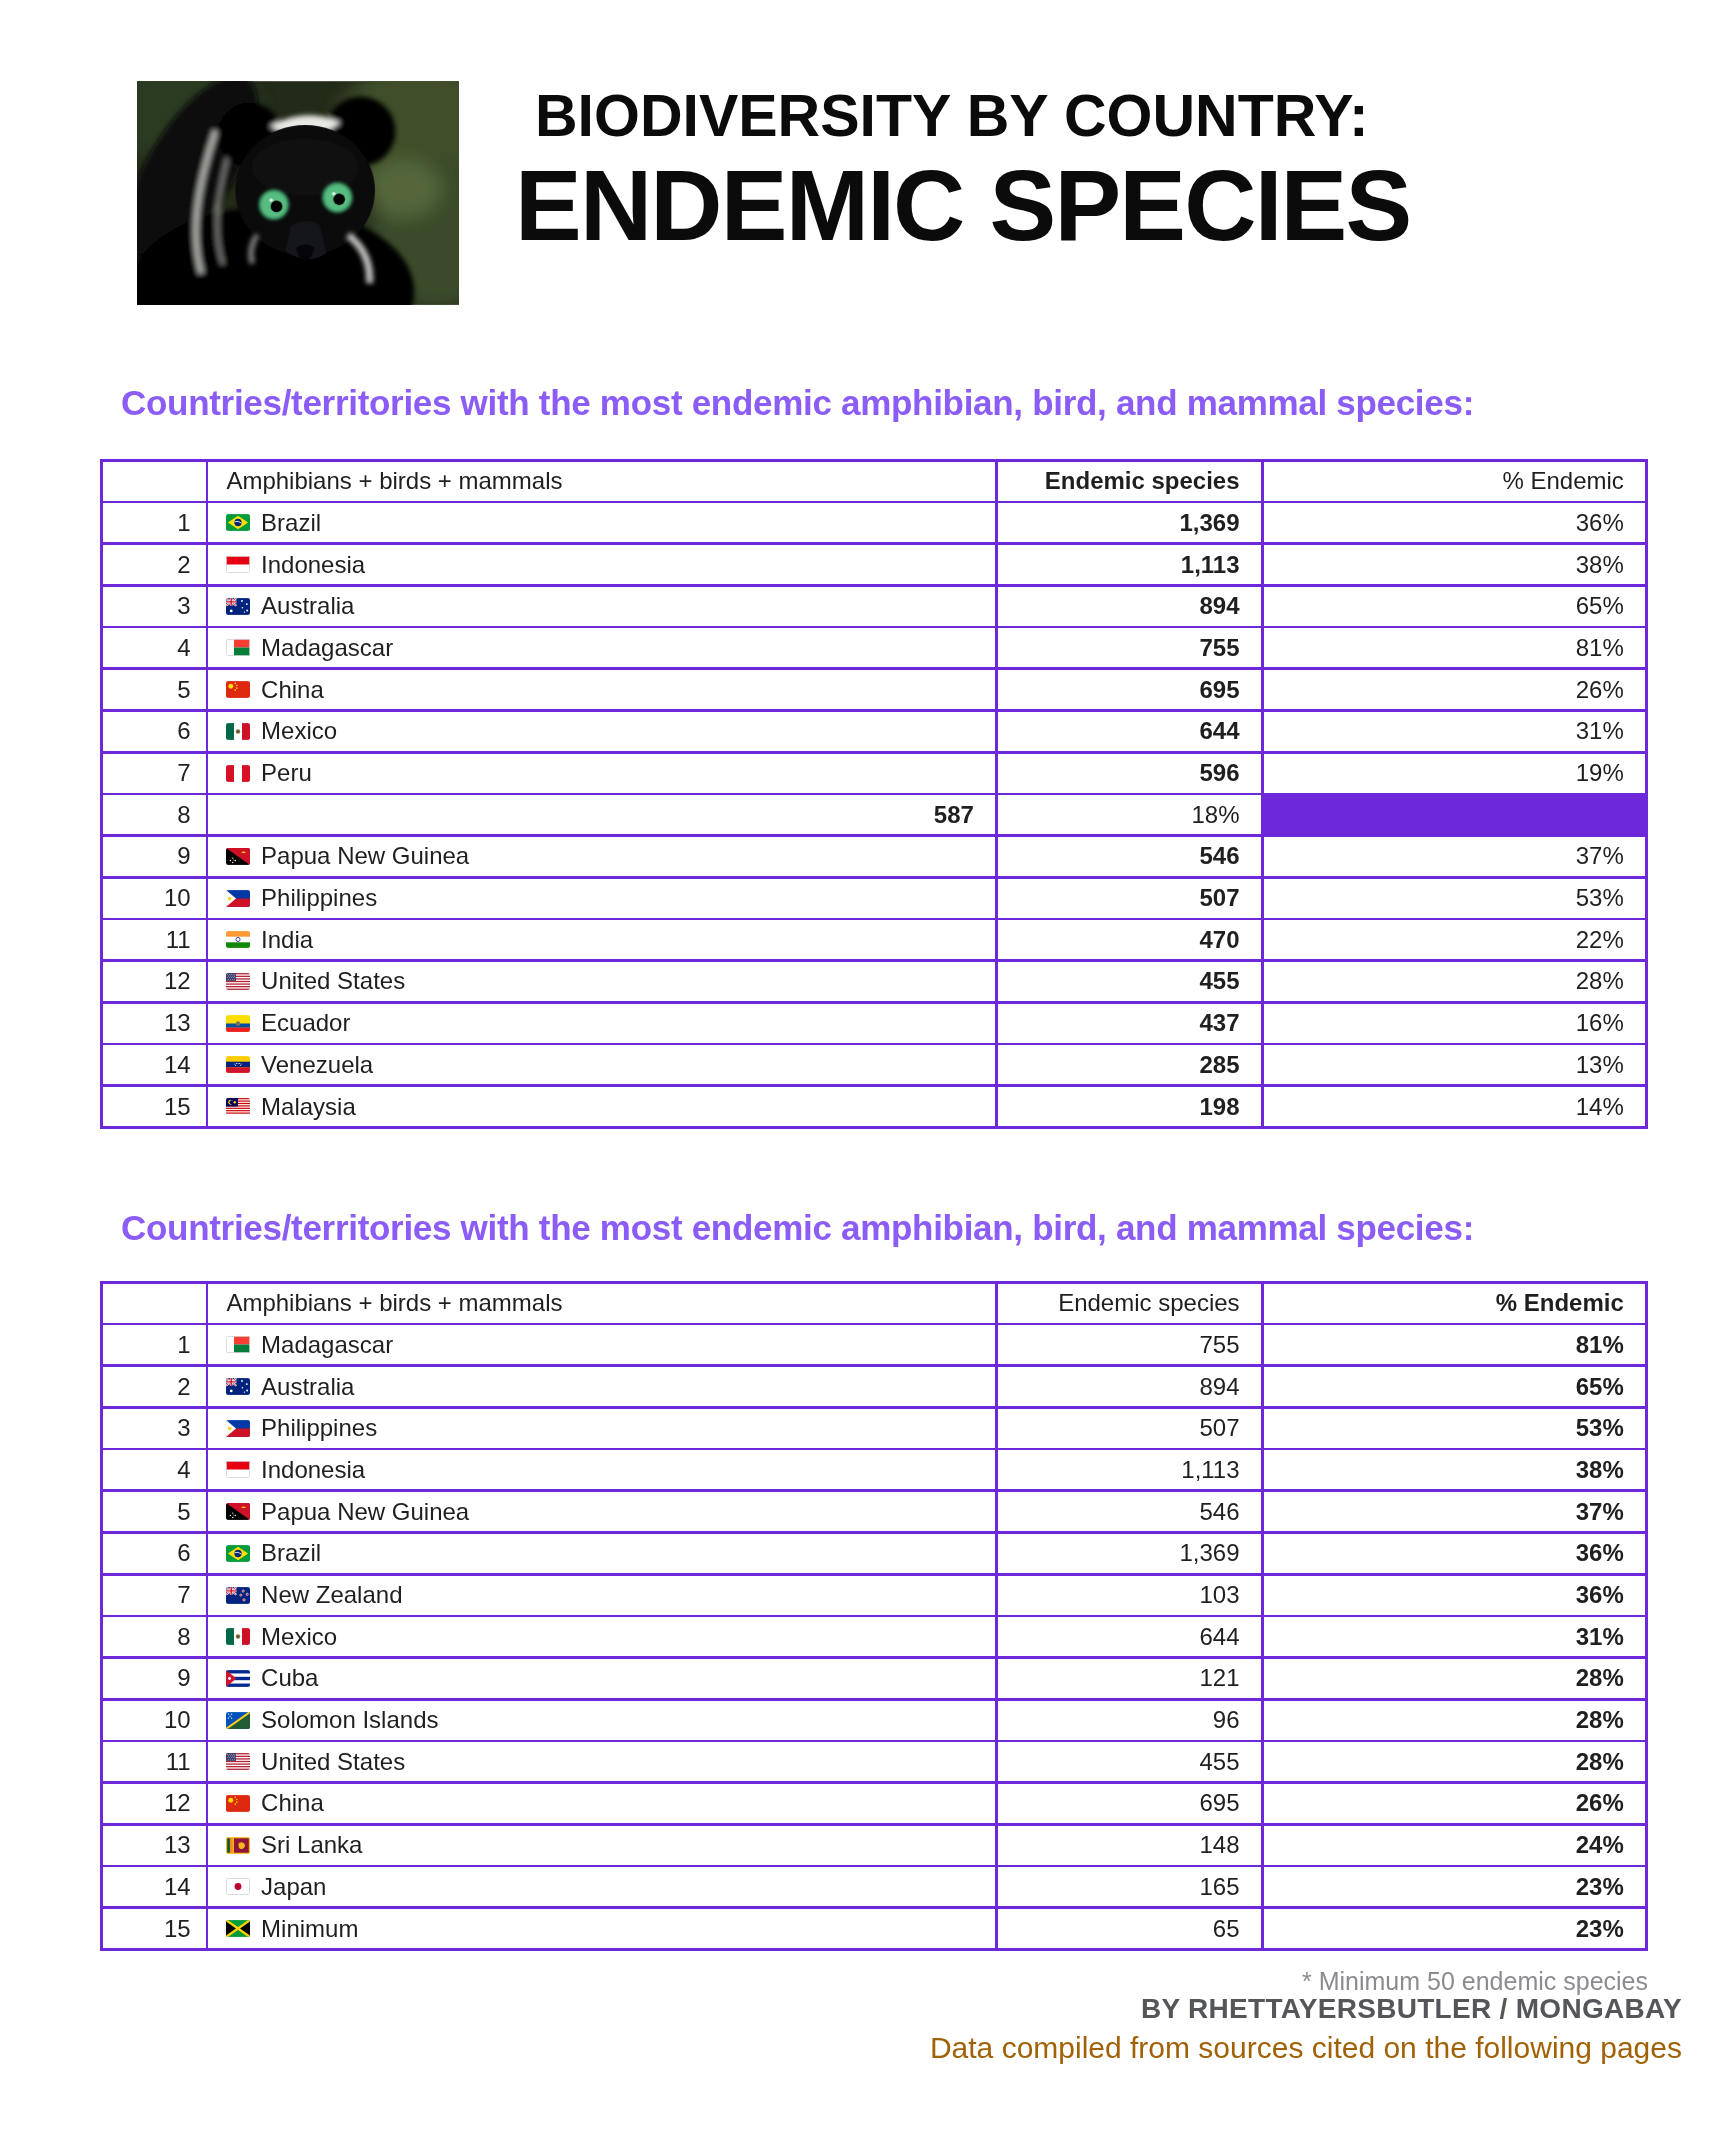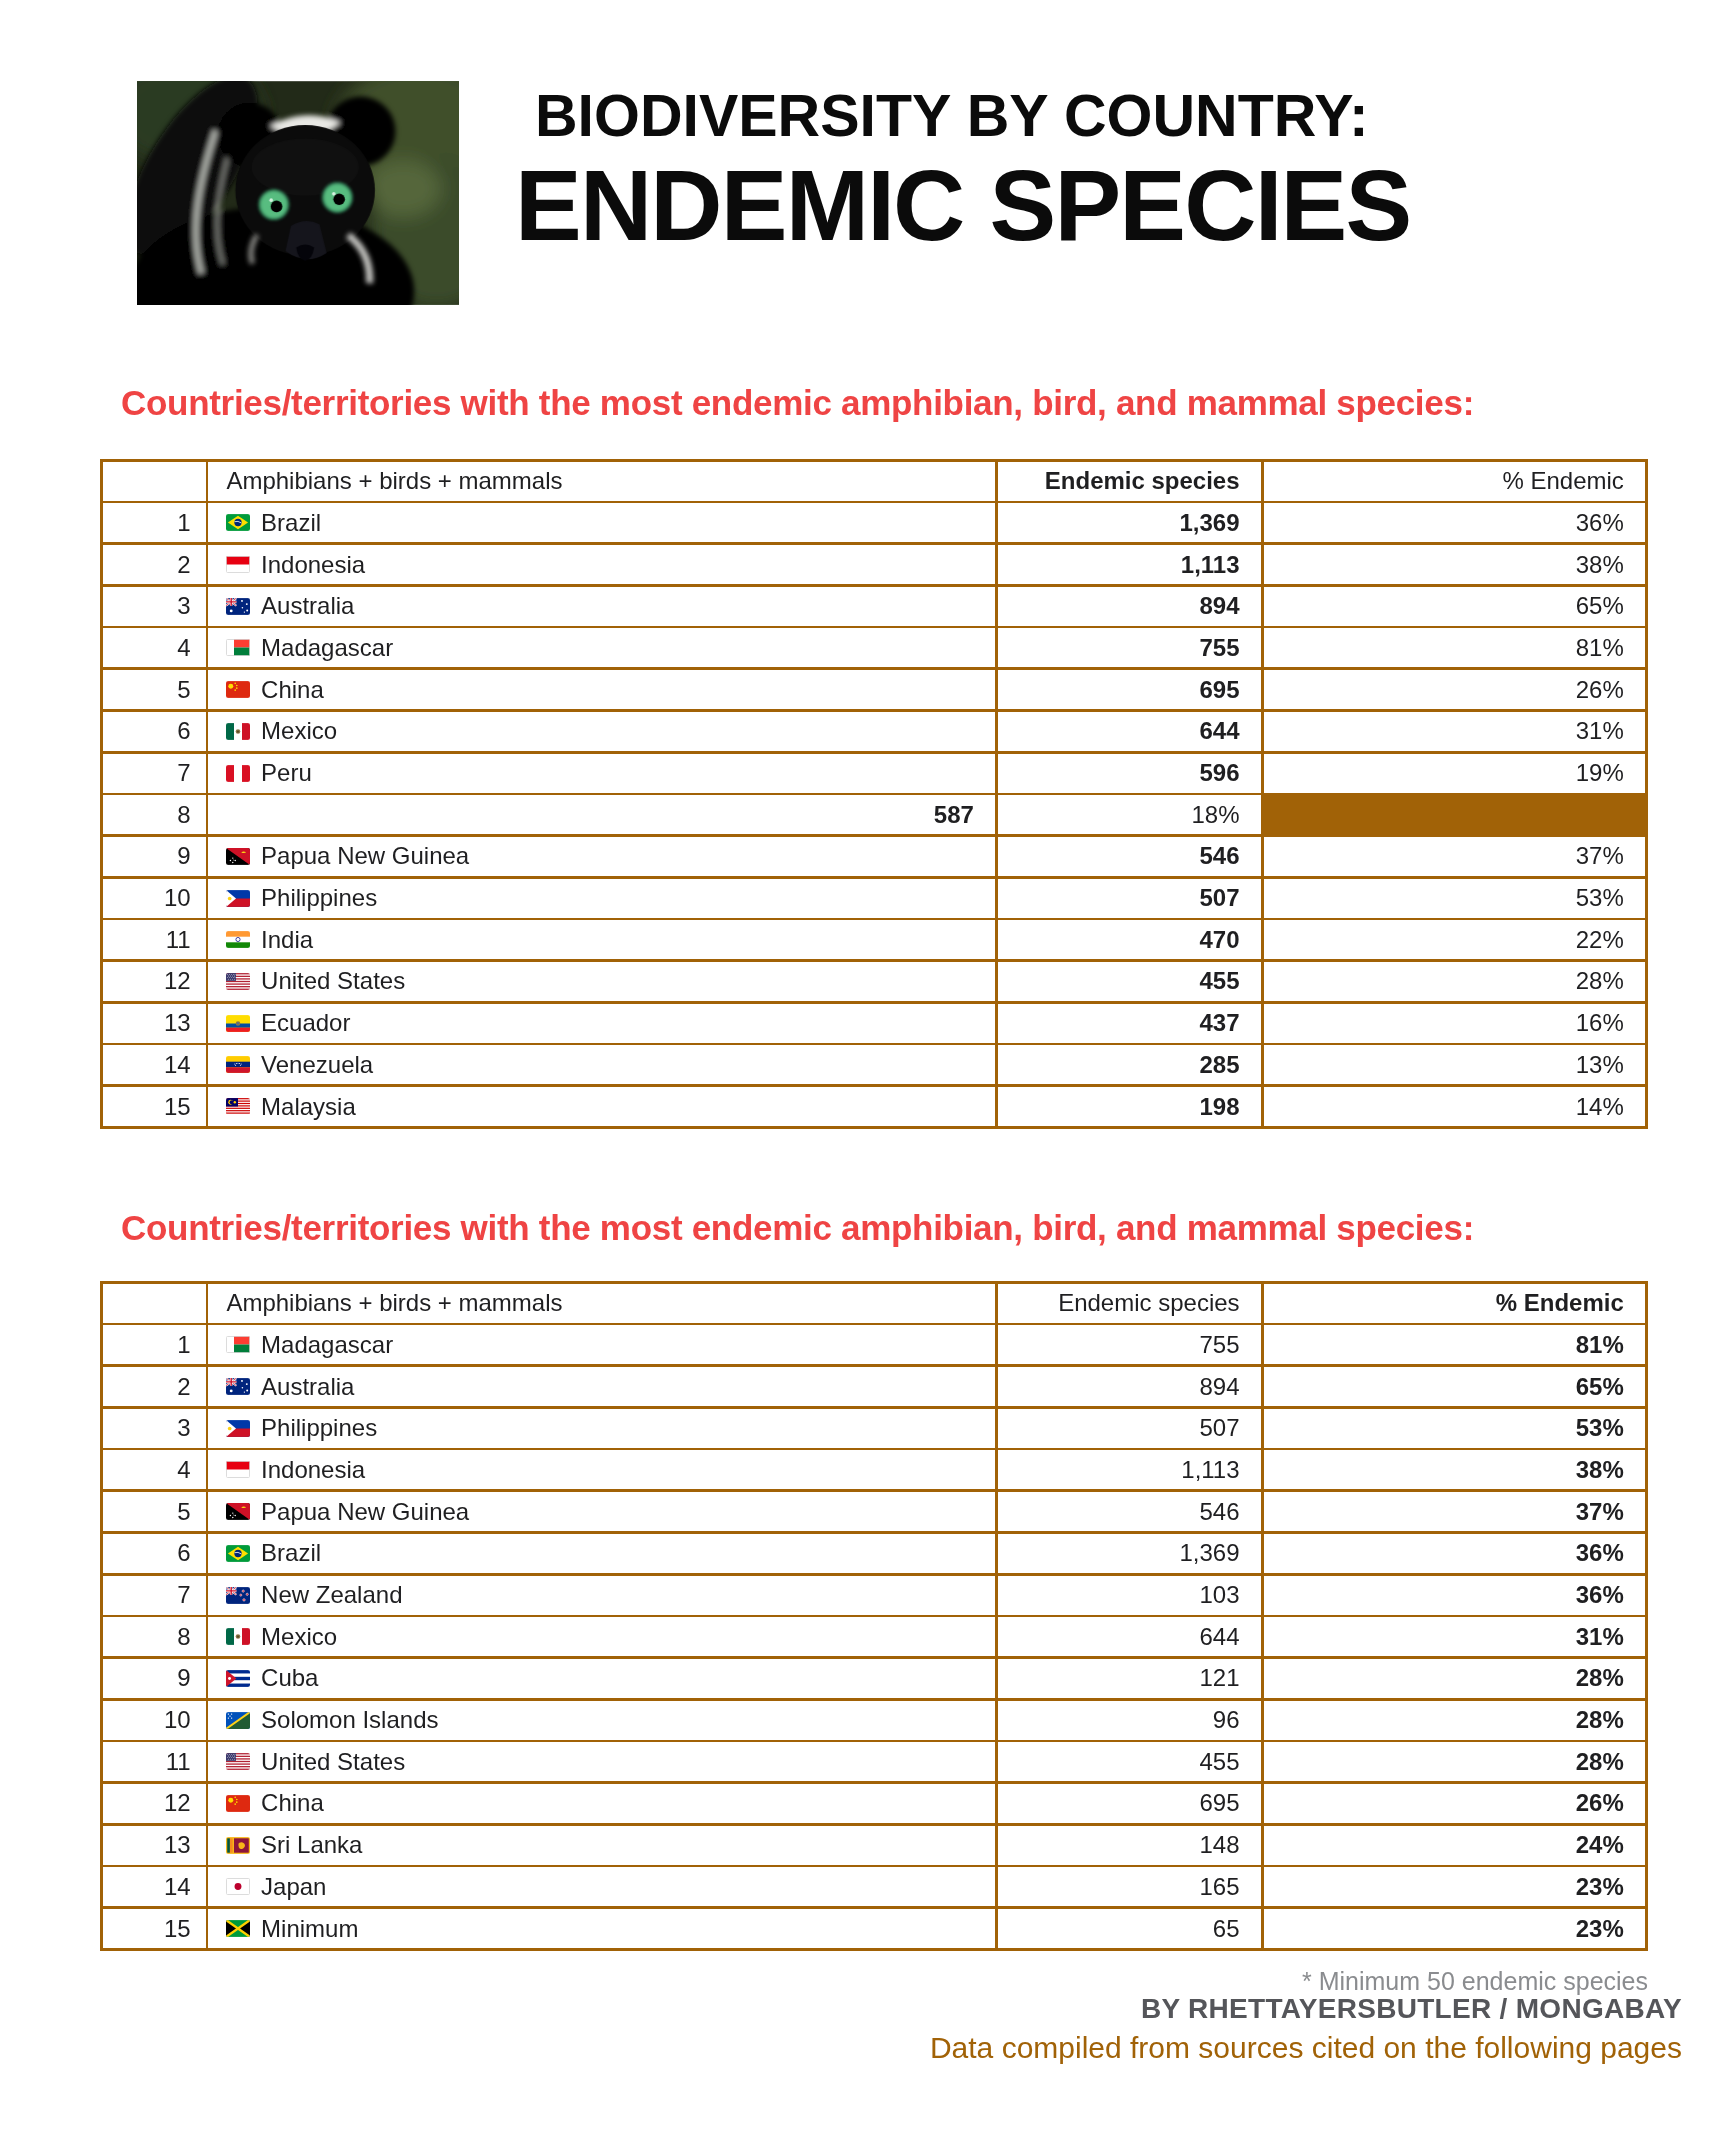--- a/index.html
+++ b/index.html
@@ -17,27 +17,27 @@
     font-size:59px; font-weight:700; color:#0b0b0b; letter-spacing:0px;
     line-height:1.05; white-space:nowrap;margin-left:20px;
   }
   .title-line2 {
     font-size:100px; font-weight:700; color:#0b0b0b; letter-spacing:-1.8px;
     line-height:1.0; margin-top:7.2px; white-space:nowrap;
   }
   
   .section-heading {
     position:absolute; left:121px; font-size:35px; font-weight:700;
-    color:#ef4444; letter-spacing:-0.3px; white-space:nowrap;
+    color:#8b5cf6; letter-spacing:-0.3px; white-space:nowrap;
   }
   #heading1 { top:383px; }
   #heading2 { top:1208px; }
   
   .table {
-    position:absolute; left:100px; width:1548px; background:#a16207;
+    position:absolute; left:100px; width:1548px; background:#6d28d9;
     padding:2.7px; box-sizing:border-box; display:flex; flex-direction:column; gap:2.7px;
   }
   #table1 { top:459px; }
   #table2 { top:1281px; }
   .row { display:grid; grid-template-columns:103px 787px 263px 1fr; gap:2.7px; }
   .tbody { display:flex; flex-direction:column; gap:2.7px; }
   .cell {
     background:#fff; height:39px; display:flex; align-items:center;
     font-size:24px; color:#1f1f21; overflow:hidden; white-space:nowrap;
   }

